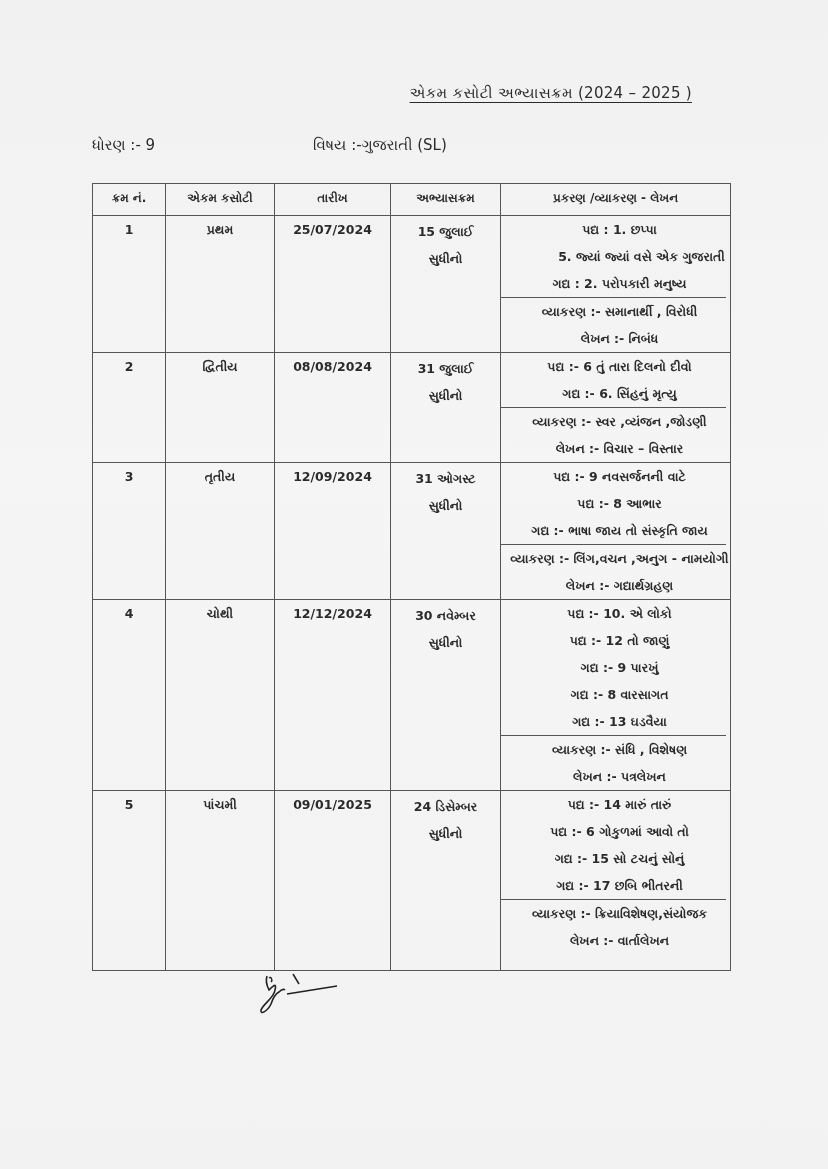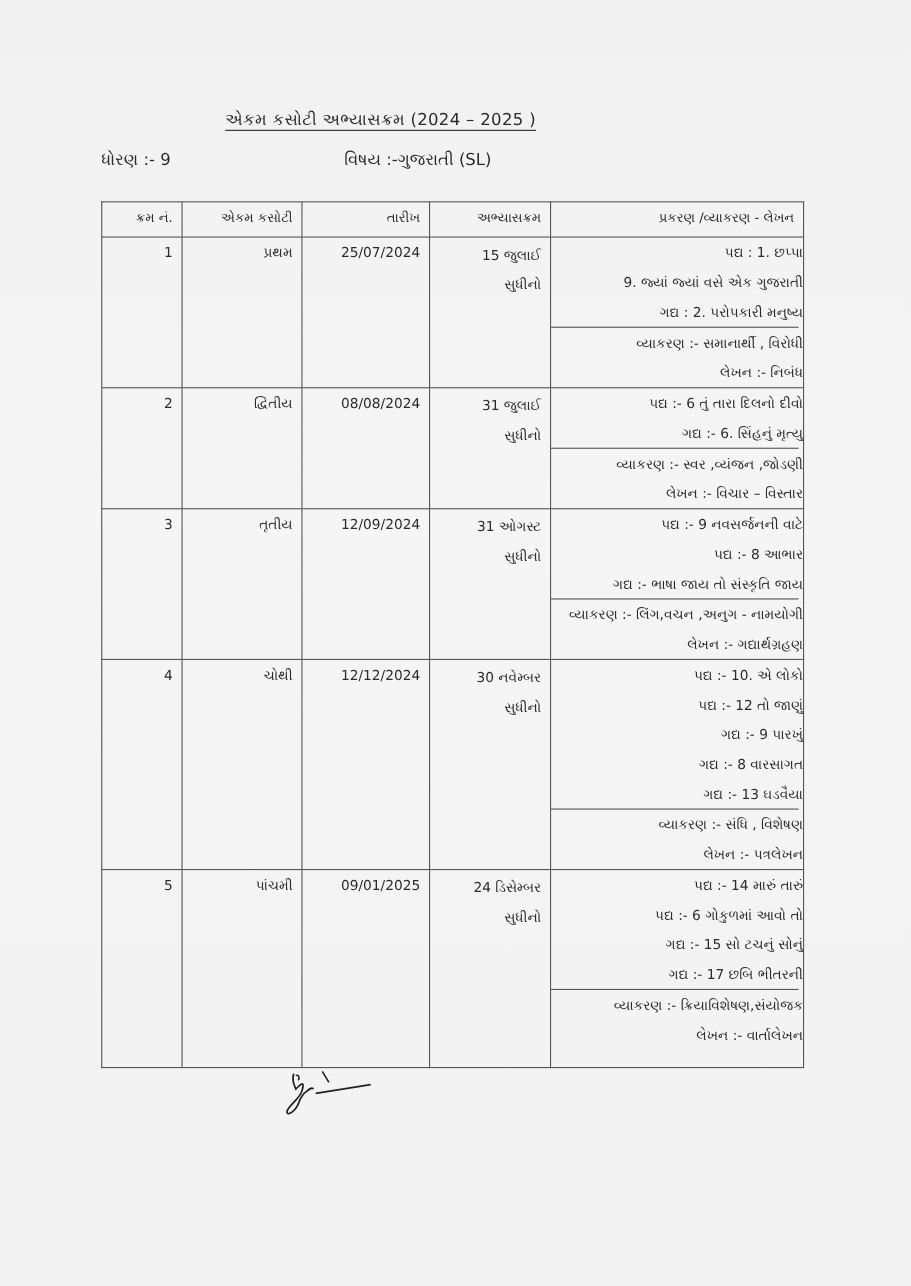--- a/index.html
+++ b/index.html
@@ -4,34 +4,34 @@
 <style>
   html, body { margin: 0; padding: 0; }
   body {
     width: 828px; height: 1169px; position: relative; overflow: hidden;
     background: #f3f3f3;
     font-family: "DejaVu Sans", "Liberation Sans", sans-serif;
     color: #2b2b2b;
   }
   .page { position: absolute; inset: 0; background: linear-gradient(#f1f1f1, #f5f5f5 40%, #f2f2f2); }
   .title {
-    position: absolute; top: 100px; left: 0; width: 692px; text-align: center;
+    position: absolute; top: 84px; left: 0; width: 692px; text-align: right;
     font-size: 15px; letter-spacing: 0.3px;
   }
   .title span { text-decoration: underline; text-underline-offset: 4px; }
   .meta { position: absolute; top: 136px; font-size: 15px; }
   .meta.std { left: 92px; text-align: center; }
   .meta.subj { left: 313px; }
   table {
     position: absolute; left: 92px; top: 183px; width: 639px;
     border-collapse: collapse; font-size: 12.5px;
   }
   td, th {
-    border: 1px solid #555; vertical-align: top; text-align: right;
-    font-weight: normal; padding: 0;
+    border: 1px solid #555; vertical-align: top; text-align: center;
+    font-weight: bold; padding: 0;
   }
   th { height: 32px; padding: 7px 8px 0 8px; box-sizing: border-box; font-size: 12px; }
   td.c { padding: 6px 8px; }
   td.col-no { width: 56px; }
   td.col-test { width: 92px; }
   td.col-date { width: 99px; }
   td.col-syl { width: 93px; line-height: 27px; padding-top: 2px; }
   td.col-topics { padding: 0; }
   .line { height: 27px; line-height: 27px; padding-left: 8px; white-space: nowrap; }
   .line.indent { padding-left: 52px; }
@@ -60,21 +60,21 @@
         <tr style="height: 134px;">
           <td class="c col-no">1</td>
           <td class="c col-test">પ્રથમ</td>
           <td class="c col-date">25/07/2024</td>
           <td class="c col-syl">
             <div>15 જુલાઈ</div>
             <div>સુધીનો</div>
           </td>
           <td class="col-topics">
             <div class="line">પદ્ય  : 1.  છપ્પા</div>
-            <div class="line indent">9. જ્યાં જ્યાં વસે એક ગુજરાતી</div>
+            <div class="line indent">5. જ્યાં જ્યાં વસે એક ગુજરાતી</div>
             <div class="line">ગદ્ય :  2. પરોપકારી મનુષ્ય</div>
             <div class="sep"></div>
             <div class="line">વ્યાકરણ :-  સમાનાર્થી , વિરોધી</div>
             <div class="line">લેખન :-      નિબંધ</div>
           </td>
         </tr>
         <tr style="height: 110px;">
           <td class="c col-no">2</td>
           <td class="c col-test">દ્વિતીય</td>
           <td class="c col-date">08/08/2024</td>

